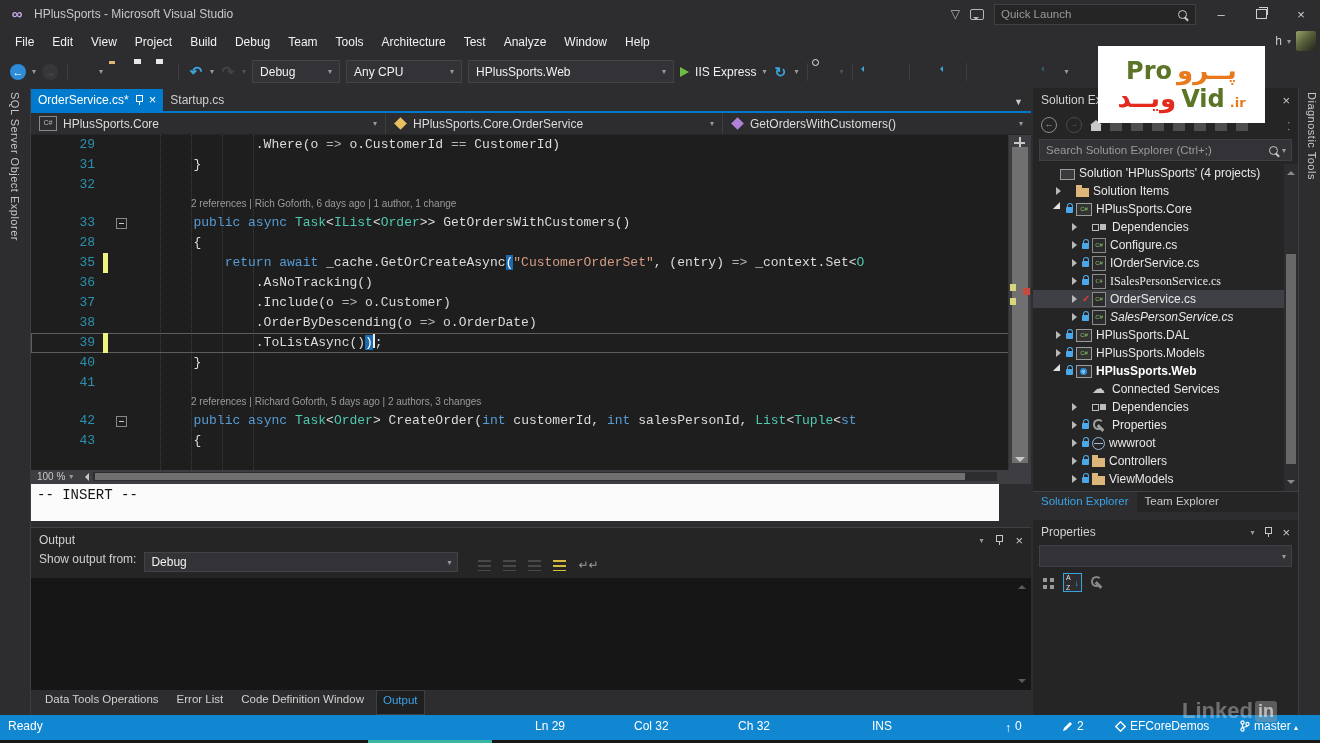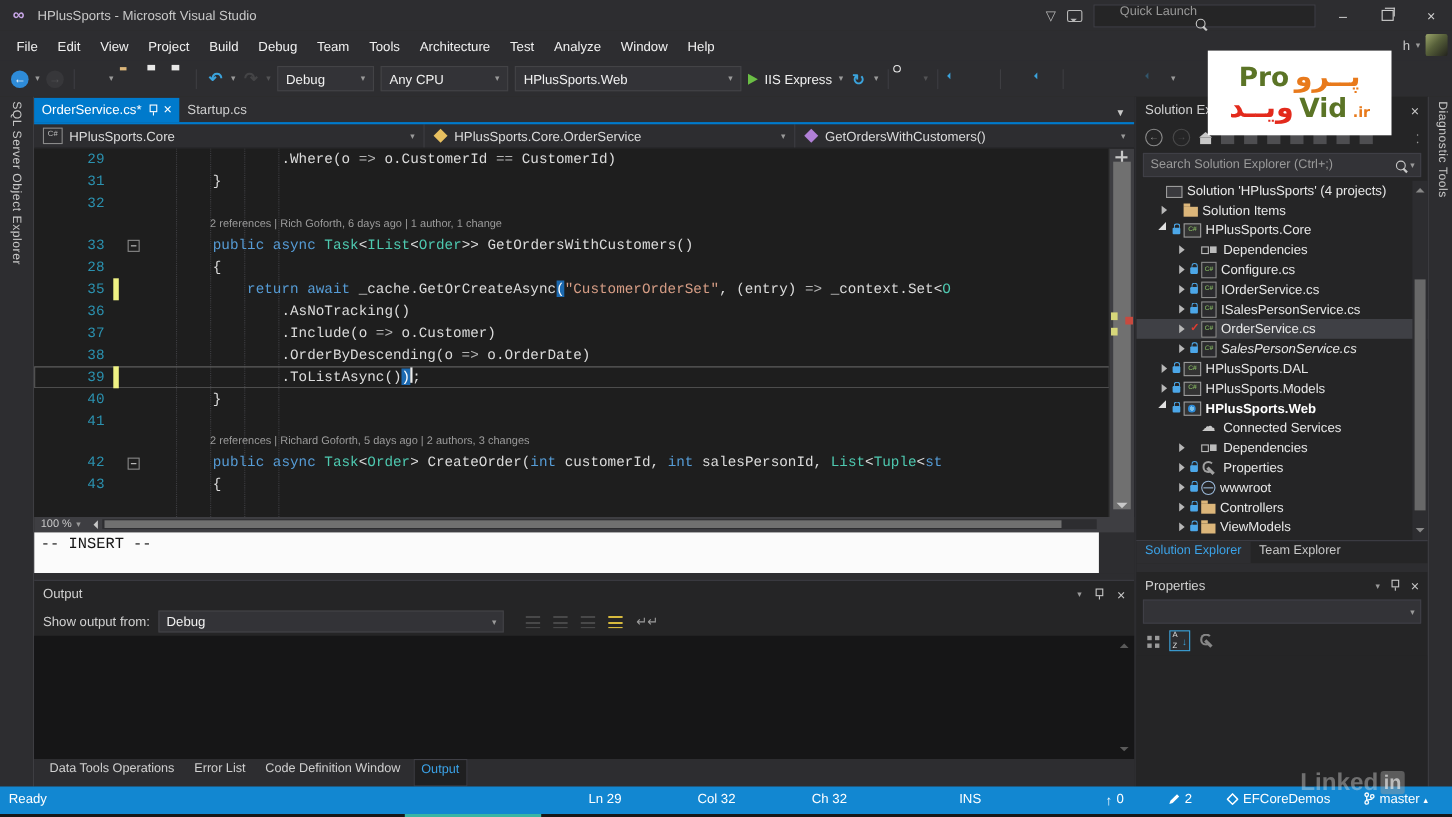--- a/index.html
+++ b/index.html
@@ -5,21 +5,21 @@
   html,body{margin:0;padding:0;background:#1a1a1a;}
   .vs{position:relative;width:1320px;height:743px;background:#2D2D30;font-family:"Liberation Sans",sans-serif;color:#F1F1F1;overflow:hidden;font-size:12px;}
   
   .titlebar{position:absolute;top:0;left:0;right:0;height:28px;display:flex;align-items:center;padding-left:8px;background:#2D2D30;}
   .vslogo{width:18px;height:18px;margin-right:8px;color:#C9A7E8;font-size:15px;font-weight:bold;line-height:18px;text-align:center;}
   .wtitle{color:#C8C8C8;font-size:12px;}
   .tb-right{position:absolute;right:0;top:0;height:28px;display:flex;align-items:center;gap:10px;padding-right:4px;}
   .funnel{color:#B8B8B8;font-size:12px;}
   .feedback{width:12px;height:9px;border:1px solid #B8B8B8;border-radius:2px;position:relative;}
   .feedback::after{content:"";position:absolute;left:2px;bottom:-4px;border:3px solid transparent;border-top-color:#B8B8B8;}
-  .quicklaunch{width:200px;height:19px;background:#252526;border:1px solid #3F3F46;display:flex;align-items:center;flex-direction:column;}
+  .quicklaunch{width:200px;height:19px;background:#252526;border:1px solid #3F3F46;display:flex;align-items:center;}
   .quicklaunch input{flex:1;background:transparent;border:0;outline:none;color:#B8B8B8;font-size:11.5px;padding:0 6px;font-family:"Liberation Sans",sans-serif;}
   .quicklaunch input::placeholder{color:#999;}
   .mag{width:7px;height:7px;border:1.6px solid #C8C8C8;border-radius:50%;position:relative;margin-right:8px;flex:none;}
   .mag::after{content:"";position:absolute;width:5px;height:1.6px;background:#C8C8C8;transform:rotate(45deg);left:5px;top:7px;}
   .winbtn{width:30px;height:22px;display:flex;align-items:center;justify-content:center;color:#D0D0D0;font-size:13px;}
   .restore{width:9px;height:8px;border:1px solid #D0D0D0;position:relative;}
   .restore::before{content:"";position:absolute;left:2px;top:-3px;width:8px;height:7px;border:1px solid #D0D0D0;border-bottom:0;border-left:0;}
   
   .menubar{position:absolute;top:28px;left:0;right:0;height:27px;display:flex;align-items:center;padding-left:6px;background:#2D2D30;}
   .menu-item{padding:4px 9px;color:#F1F1F1;font-size:12px;}
@@ -103,21 +103,21 @@
   .zoomrow{height:15px;background:#3E3E42;display:flex;align-items:center;font-size:10px;color:#C8C8C8;gap:4px;padding-left:6px;}
   .htrack{flex:1;height:9px;background:#2D2D30;position:relative;margin-right:34px;}
   .hthumb{position:absolute;left:2px;top:1px;height:7px;width:870px;background:#707070;}
   .larrow{border:4px solid transparent;border-right-color:#C8C8C8;margin-left:4px;}
   .insertbar{height:38px;width:968px;background:#FBFBFB;color:#141414;font-family:"Liberation Mono","DejaVu Sans Mono",monospace;font-size:14px;line-height:22px;padding-left:6px;box-sizing:border-box;}
   .hsplit{height:6px;background:#2D2D30;}
   
   .outpanel{height:166px;background:#252526;border-top:1px solid #3F3F46;display:flex;flex-direction:column;}
   .op-head{height:24px;display:flex;align-items:center;padding:0 8px;color:#D0D0D0;font-size:12px;}
   .op-headicons{margin-left:auto;display:flex;gap:12px;align-items:center;color:#C8C8C8;}
-  .op-row{height:26px;display:flex;align-items:center;padding-left:8px;color:#D0D0D0;}
+  .op-row{height:26px;display:flex;padding-left:8px;color:#D0D0D0;}
   .op-dd{width:300px;height:18px;background:#333337;border:1px solid #434346;margin-left:8px;display:flex;align-items:center;padding:0 6px;color:#F1F1F1;}
   .op-dd .dcaret{margin-left:auto;color:#9A9A9A;font-size:8px;}
   .op-icons{display:flex;gap:12px;margin-left:20px;align-items:center;}
   .o-ico{width:13px;height:11px;background:repeating-linear-gradient(#8A8A8A 0 2px,transparent 2px 5px);}
   .o-clear{width:13px;height:11px;background:repeating-linear-gradient(#D7BA3D 0 2px,transparent 2px 5px);}
   .o-wrap{color:#9A9A9A;font-size:12px;line-height:11px;}
   .op-content{flex:1;background:#161617;position:relative;}
   .op-up{position:absolute;right:5px;top:3px;border:4px solid transparent;border-bottom-color:#5A5A5A;}
   .op-dn{position:absolute;right:5px;bottom:3px;border:4px solid transparent;border-top-color:#5A5A5A;}
   
@@ -546,21 +546,21 @@
                 <span class="lockspot lock"></span>
                 <span class="tico i-csfile">C#</span>
                 <span class="tlabel">Configure.cs</span>
               </div>
               <div class="tree-row" style="padding-left: 36px;">
                 <span class="arr r"></span>
                 <span class="lockspot lock"></span>
                 <span class="tico i-csfile">C#</span>
                 <span class="tlabel">IOrderService.cs</span>
               </div>
-              <div class="tree-row" style="padding-left: 36px;">
+              <div class="tree-row" style="padding-left: 36px; font-family: Liberation Serif, serif;">
                 <span class="arr r"></span>
                 <span class="lockspot lock"></span>
                 <span class="tico i-csfile">C#</span>
                 <span class="tlabel">ISalesPersonService.cs</span>
               </div>
               <div class="tree-row selected" style="padding-left: 36px;">
                 <span class="arr r"></span>
                 <span class="lockspot check">✓</span>
                 <span class="tico i-csfile">C#</span>
                 <span class="tlabel">OrderService.cs</span>

